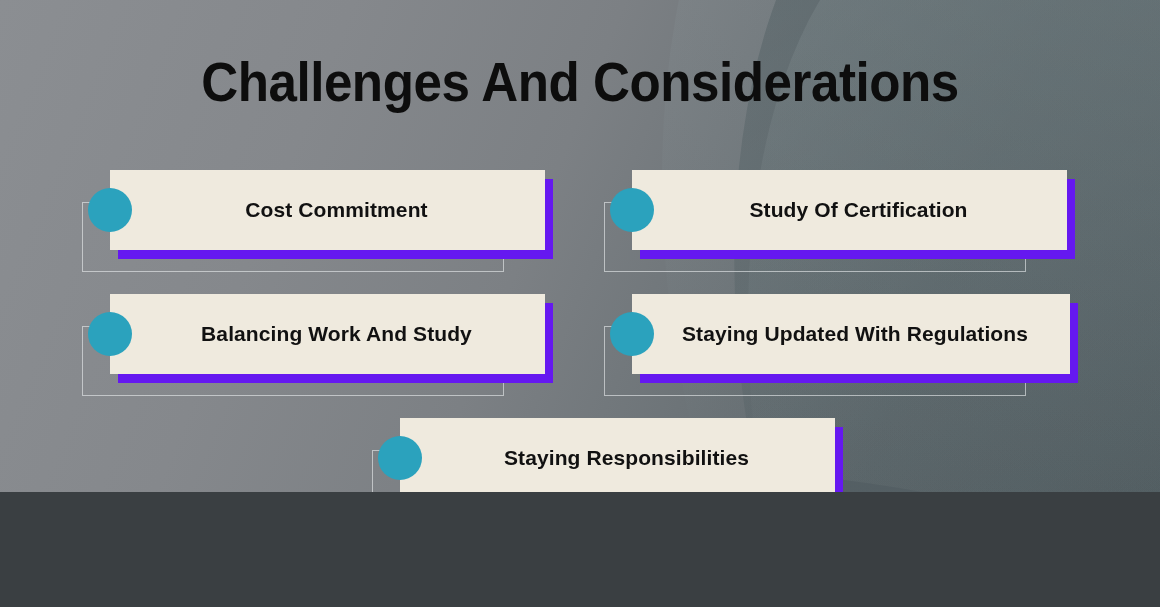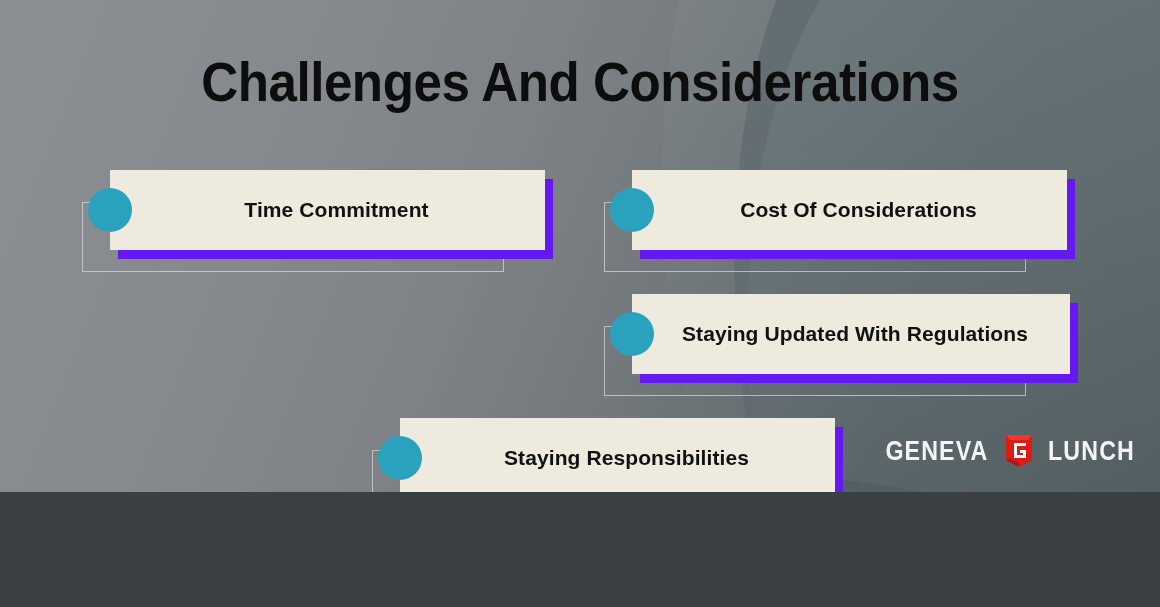--- a/index.html
+++ b/index.html
@@ -185,59 +185,55 @@
   <div class="swoosh swoosh-c"></div>
   <div class="swoosh swoosh-bottom"></div>
   <div class="swoosh swoosh-bottom2"></div>
 
   <div class="title">Challenges And Considerations</div>
 
   <div class="card-wrap" style="left:110px; top:170px;">
     <div class="frame"></div>
     <div class="purple"></div>
     <div class="card">
-      <span class="card-label">Time Commitment</span>
+      <span class="card-label">Cost Commitment</span>
     </div>
     <div class="dot"></div>
   </div>
 
   <div class="card-wrap" style="left:632px; top:170px;">
     <div class="frame"></div>
     <div class="purple"></div>
     <div class="card">
-      <span class="card-label">Cost Of Considerations</span>
-    </div>
-    <div class="dot"></div>
-  </div>
-
+      <span class="card-label">Study Of Certification</span>
+    </div>
+    <div class="dot"></div>
+  </div>
+
+  <div class="card-wrap" style="left:110px; top:294px;">
+    <div class="frame"></div>
+    <div class="purple"></div>
+    <div class="card">
+      <span class="card-label">Balancing Work And Study</span>
+    </div>
+    <div class="dot"></div>
+  </div>
 
   <div class="card-wrap wide" style="left:632px; top:294px;">
     <div class="frame"></div>
     <div class="purple"></div>
     <div class="card">
       <span class="card-label">Staying Updated With Regulations</span>
     </div>
     <div class="dot"></div>
   </div>
 
   <div class="card-wrap" style="left:400px; top:418px;">
     <div class="frame"></div>
     <div class="purple"></div>
     <div class="card">
       <span class="card-label">Staying Responsibilities</span>
     </div>
     <div class="dot"></div>
   </div>
 
-  <div class="logo">
-    <span class="logo-text">GENEVA</span>
-    <span class="logo-mark">
-      <svg viewBox="0 0 30 34" width="30" height="34" aria-hidden="true">
-        <path d="M2 1 H28 V26 L15 33 L2 26 Z" fill="#e01b16"></path>
-        <path d="M2 1 H28 L24 6 H6 Z" fill="#f2352f"></path>
-        <path d="M15 33 L2 26 L6 24 L15 29 Z" fill="#b31410"></path>
-        <path d="M22 9 H10 V24 H22 V16 H16 V19 H19 V21 H13 V12 H22 Z" fill="#ffffff"></path>
-      </svg>
-    </span>
-    <span class="logo-text">LUNCH</span>
-  </div>
 
 </div>
 
 </body></html>

